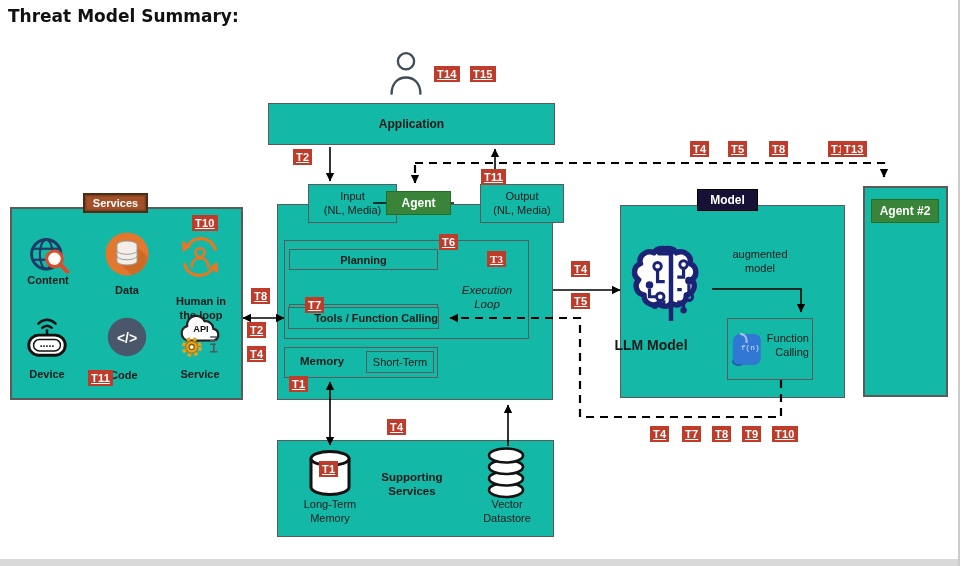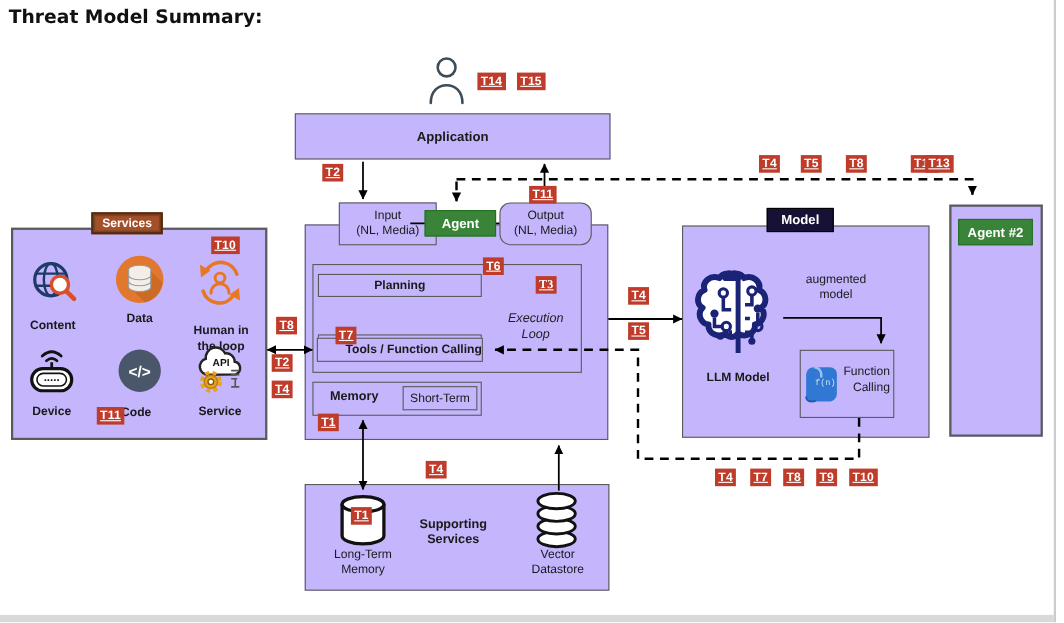--- a/index.html
+++ b/index.html
@@ -1,19 +1,19 @@
 <!DOCTYPE html>
 <html><head>
 <meta charset="utf-8">
 <style>
   html,body{margin:0;padding:0;background:#fff;}
   #stage{position:relative;width:967px;height:566px;background:#fff;overflow:hidden;
          font-family:"Liberation Sans",sans-serif;color:#1a1a1a;}
   .abs{position:absolute;box-sizing:border-box;}
-  .box{position:absolute;box-sizing:border-box;background:#c4b5fd;border:1.6px solid #5a5a5a;}
+  .box{position:absolute;box-sizing:border-box;background:#14b8a6;border:1.6px solid #5a5a5a;}
   .cc{display:flex;align-items:center;justify-content:center;text-align:center;}
   .lbl{position:absolute;box-sizing:border-box;white-space:pre-line;text-align:center;
        font-size:11px;line-height:1.25;color:#1a1a1a;}
   .b{font-weight:bold;}
   .it{font-style:italic;color:#222;}
   .tagbox{position:absolute;left:0;top:0;width:967px;height:566px;z-index:10;pointer-events:none;}
   .ttag{position:absolute;background:#bf3b2a;color:#fff;font-weight:bold;font-size:11px;
         line-height:16px;padding:0 3px;text-decoration:underline;letter-spacing:0.2px;}
   .hdr-green{background:#398439;border:1.6px solid #237023;color:#fff;font-weight:bold;font-size:12px;}
   .hdr-brown{background:#a34f28;border:2px solid #4e2a12;box-shadow:inset 0 0 0 1.5px #7a4424;
@@ -49,21 +49,21 @@
   </div>
 
   <svg class="abs" style="left:27px;top:234px;" width="44" height="46" viewBox="0 0 48 50">
     <circle cx="21" cy="22" r="16" fill="none" stroke="#1e3a66" stroke-width="3.2"></circle>
     <ellipse cx="21" cy="22" rx="7" ry="16" fill="none" stroke="#1e3a66" stroke-width="2.4"></ellipse>
     <line x1="6.5" y1="16" x2="35.5" y2="16" stroke="#1e3a66" stroke-width="2.4"></line>
     <line x1="6.5" y1="28" x2="35.5" y2="28" stroke="#1e3a66" stroke-width="2.4"></line>
     <circle cx="30" cy="27" r="8.5" fill="#fff" stroke="#d94f2b" stroke-width="3.4"></circle>
     <line x1="36.5" y1="33.5" x2="44" y2="41" stroke="#d94f2b" stroke-width="4.5" stroke-linecap="round"></line>
   </svg>
-  <div class="lbl b" style="left:17px;top:290px;width:62px;text-align:center;">Content</div>
+  <div class="lbl b" style="left:17px;top:274px;width:62px;text-align:center;">Content</div>
 
   <svg class="abs" style="left:104px;top:231px;" width="46" height="46" viewBox="0 0 48 48">
     <circle cx="24" cy="24" r="22.5" fill="#e2772e"></circle>
     <path d="M32 14 L45.5 27 A22.5 22.5 0 0 1 29 46 L14 31" fill="#b35a1d" opacity="0.45"></path>
     <ellipse cx="24" cy="14.5" rx="10.5" ry="4" fill="#f3eee8" stroke="#9a9a9a" stroke-width="1"></ellipse>
     <path d="M13.5 14.5 V31.5 a10.5 4 0 0 0 21 0 V14.5" fill="#f3eee8" stroke="#9a9a9a" stroke-width="1"></path>
     <path d="M13.5 20.3 a10.5 4 0 0 0 21 0 M13.5 26 a10.5 4 0 0 0 21 0" fill="none" stroke="#9a9a9a" stroke-width="1"></path>
   </svg>
   <div class="lbl b" style="left:105px;top:284px;width:44px;">Data</div>
 
@@ -106,21 +106,21 @@
 
   <div class="box" style="left:277px;top:204px;width:276px;height:196px;"></div>
 
   <div class="box cc" style="left:284px;top:184px;width:89px;height:39px;margin-left:24px;">
     <span class="lbl" style="position:static;">Input
 (NL, Media)</span>
   </div>
   <div class="abs cc hdr-green" style="left:386px;top:191px;width:65px;height:24px;">
     <span>Agent</span>
   </div>
-  <div class="box cc" style="left:454px;top:184px;width:84px;height:39px;border-radius:10px;">
+  <div class="box cc" style="left:480px;top:184px;width:84px;height:39px;">
     <span class="lbl" style="position:static;">Output
 (NL, Media)</span>
   </div>
 
   <div class="box" style="left:284px;top:240px;width:245px;height:99px;"></div>
   <div class="box cc" style="left:289px;top:249px;width:149px;height:21px;">
     <span class="b" style="font-size:11px;">Planning</span>
   </div>
   <div class="box cc" style="left:289px;top:276px;width:149px;height:21px;margin-top:28px;">
     <span class="b" style="font-size:11px;">Action</span>
@@ -170,21 +170,21 @@
     <path d="M33 70 H40 V64" fill="none" stroke="#1b2377" stroke-width="3.6"></path>
     <circle cx="30" cy="70" r="3.6" fill="#1b2377"></circle>
     <circle cx="62" cy="24" r="4.2" fill="none" stroke="#1b2377" stroke-width="3.2"></circle>
     <path d="M62 28 V38 H55" fill="none" stroke="#1b2377" stroke-width="3.6"></path>
     <circle cx="68" cy="42" r="4.2" fill="#1b2377"></circle>
     <path d="M68 46 V56" fill="none" stroke="#1b2377" stroke-width="3.6"></path>
     <circle cx="68" cy="60" r="4.2" fill="none" stroke="#1b2377" stroke-width="3.2"></circle>
     <path d="M55 52 H60 M55 66 H62 V72" fill="none" stroke="#1b2377" stroke-width="3.6"></path>
     <circle cx="62" cy="75" r="3.6" fill="#1b2377"></circle>
   </svg>
-  <div class="lbl b" style="left:628px;top:337px;width:86px;font-size:11px;">LLM Model</div>
+  <div class="lbl b" style="left:608px;top:337px;width:86px;font-size:14px;">LLM Model</div>
   <div class="lbl" style="left:722px;top:248px;width:76px;">augmented
 model</div>
 
   <div class="box" style="left:727px;top:318px;width:86px;height:62px;"></div>
   <svg class="abs" style="left:731px;top:331px;" width="33" height="37" viewBox="0 0 36 40">
     <path d="M10 3 c-5 0-8 3.5-8 8 v21 c0 3 2.5 5 5.5 5 h17 c4.5 0 8-3.5 8-8 V10 c0-4-3-7-7-7 z" fill="#3178d4"></path>
     <path d="M10 3 c4 0 7 3 7 7 v3" fill="none" stroke="#9dc0ee" stroke-width="2.4"></path>
     <path d="M2 32 c0 3 2.5 5 5.5 5 l4-0.5" fill="none" stroke="#1e5cae" stroke-width="2"></path>
     <text x="21" y="21" text-anchor="middle" font-size="8.5" fill="#cfe0f7" font-family="Liberation Mono, monospace">f(n)</text>
   </svg>

